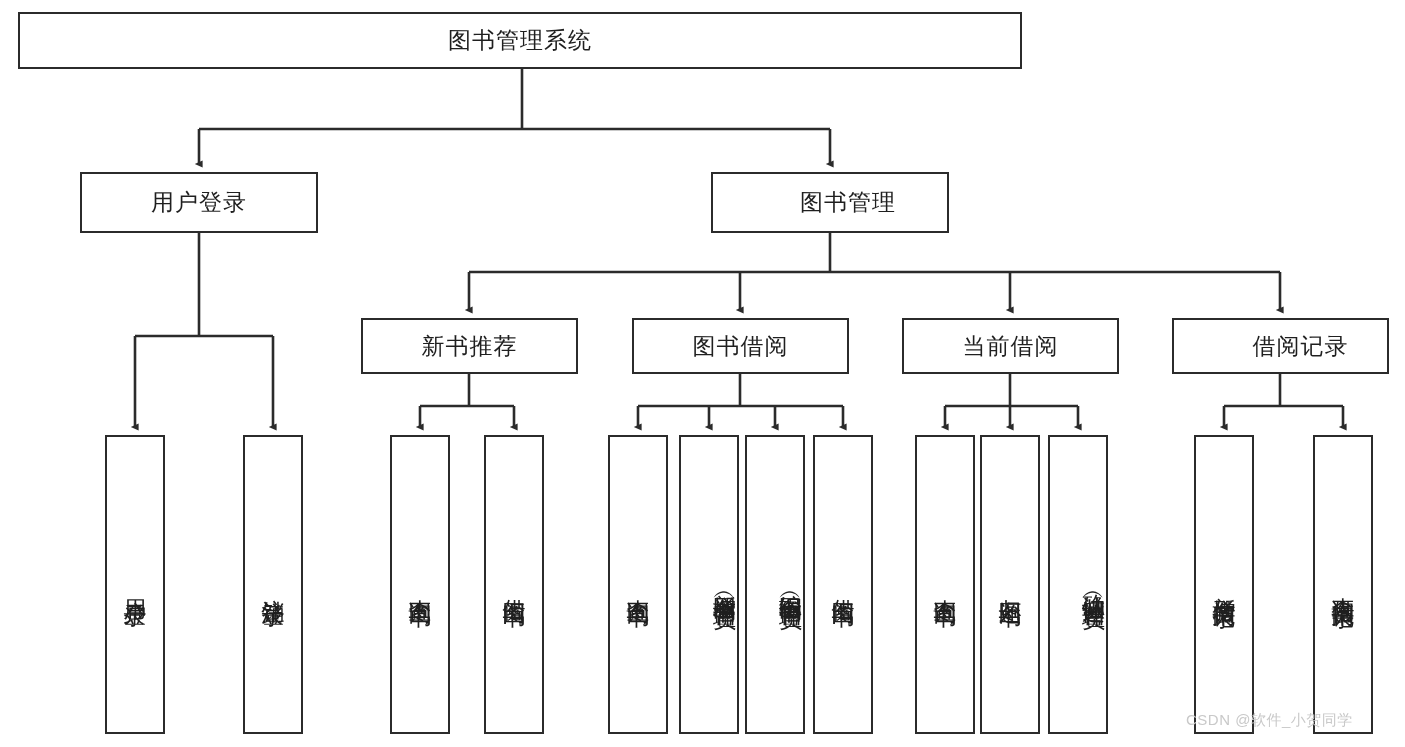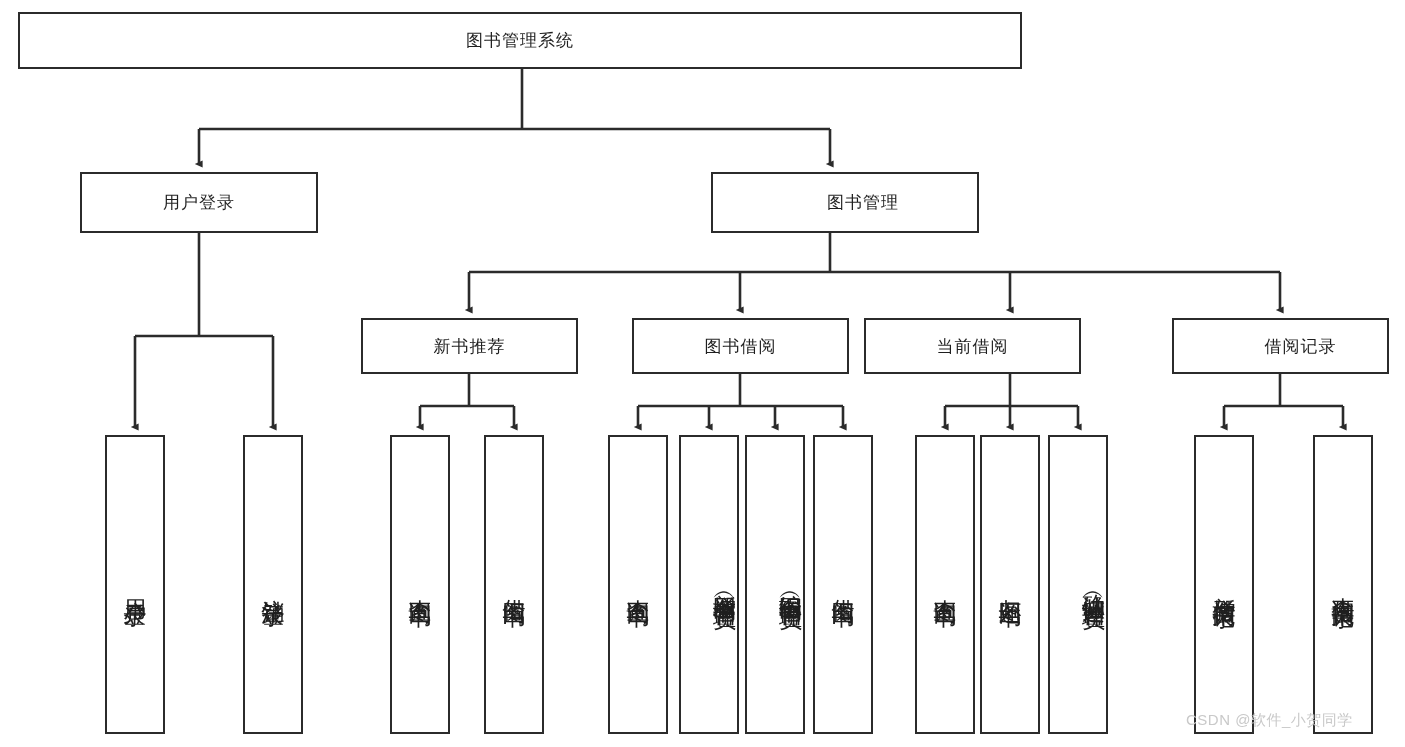--- a/index.html
+++ b/index.html
@@ -29,21 +29,21 @@
     position: absolute;
     box-sizing: border-box;
     border: 2.2px solid #2b2b2b;
     background: #ffffff;
     display: flex;
     align-items: center;
     justify-content: center;
     color: #1f1f1f;
   }
   .node.horiz {
-    font-size: 17px;
+    font-size: 23px;
     letter-spacing: 1px;
   }
   .node.vert {
     writing-mode: vertical-rl;
     text-orientation: upright;
     font-size: 23px;
     line-height: 1.18;
     letter-spacing: 2px;
     padding-top: 6px;
     padding-bottom: 6px;
@@ -125,33 +125,33 @@
   </svg>
 
   <div class="node horiz" style="left:18px; top:12px; width:1004px; height:57px;">
     <span class="label">图书管理系统</span>
   </div>
 
   <div class="node horiz" style="left:80px; top:172px; width:238px; height:61px;">
     <span class="label">用户登录</span>
   </div>
 
-  <div class="node horiz" style="left:711px; top:172px; width:268px; height:61px;padding-left:36px;">
+  <div class="node horiz" style="left:711px; top:172px; width:238px; height:61px;padding-left:36px;">
     <span class="label">图书管理</span>
   </div>
 
   <div class="node horiz" style="left:361px; top:318px; width:217px; height:56px;">
     <span class="label">新书推荐</span>
   </div>
 
   <div class="node horiz" style="left:632px; top:318px; width:217px; height:56px;">
     <span class="label">图书借阅</span>
   </div>
 
-  <div class="node horiz" style="left:864px; top:318px; width:217px; height:56px;">
+  <div class="node horiz" style="left:902px; top:318px; width:217px; height:56px;">
     <span class="label">当前借阅</span>
   </div>
 
   <div class="node horiz" style="left:1172px; top:318px; width:217px; height:56px;padding-left:40px;">
     <span class="label">借阅记录</span>
   </div>
 
   <div class="node vert" style="left:105px; top:435px; width:60px; height:299px; align-items:center;">
     <span class="label">用户登录</span>
   </div>

